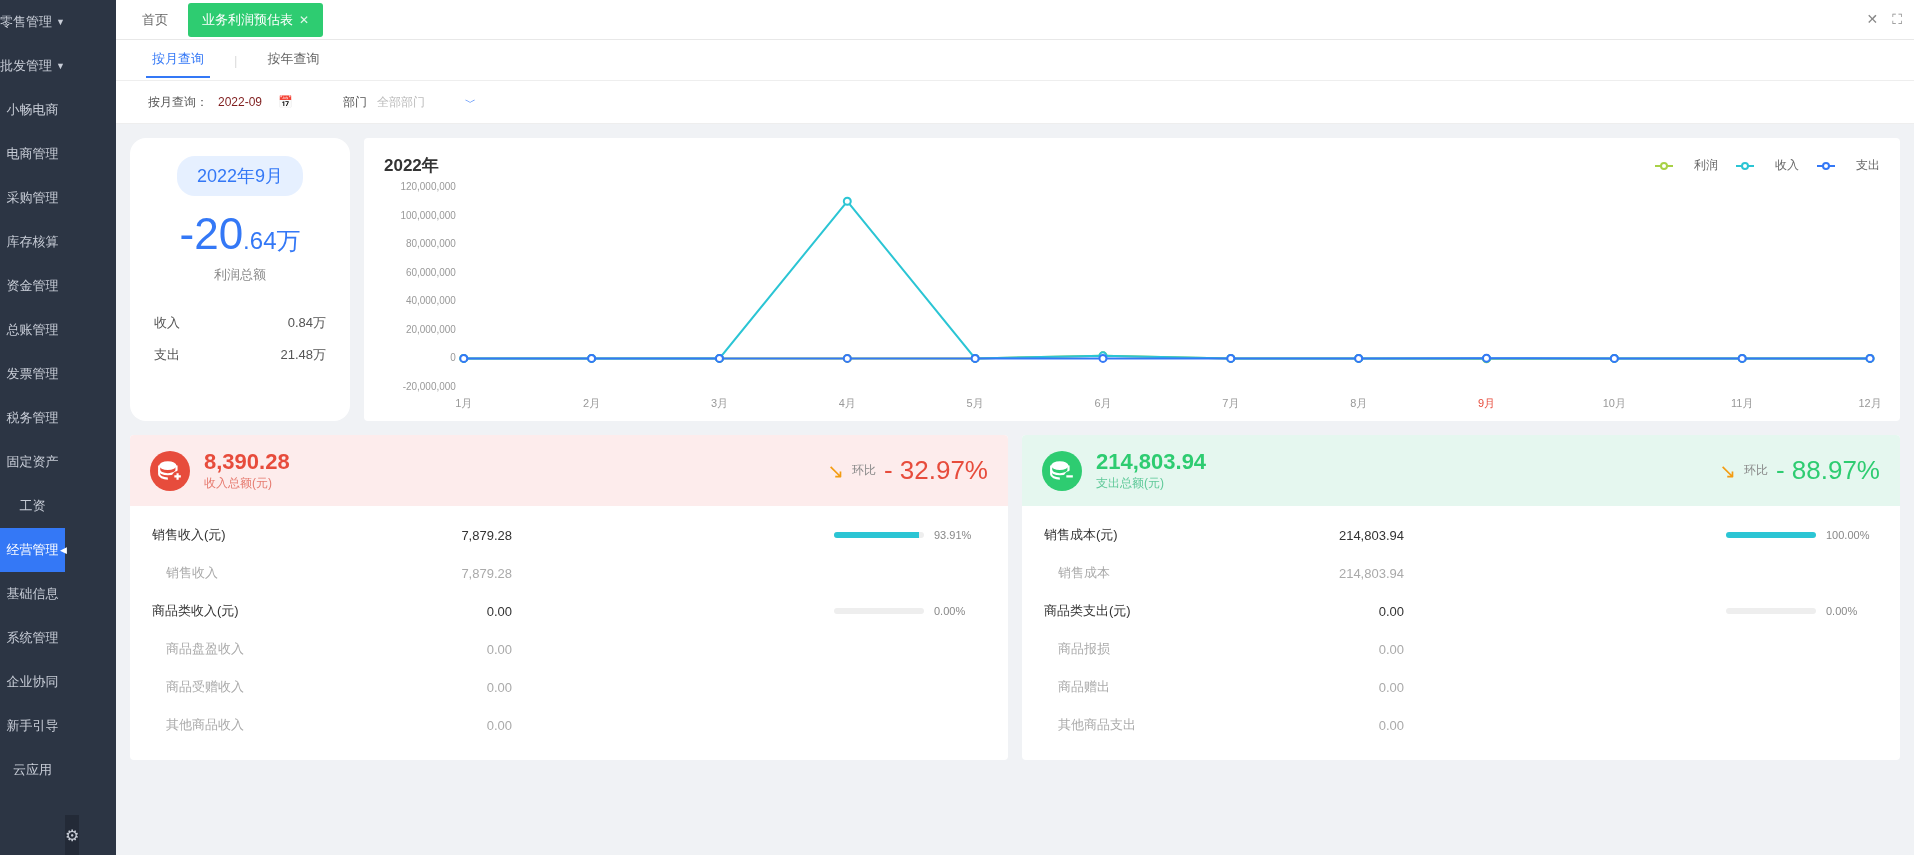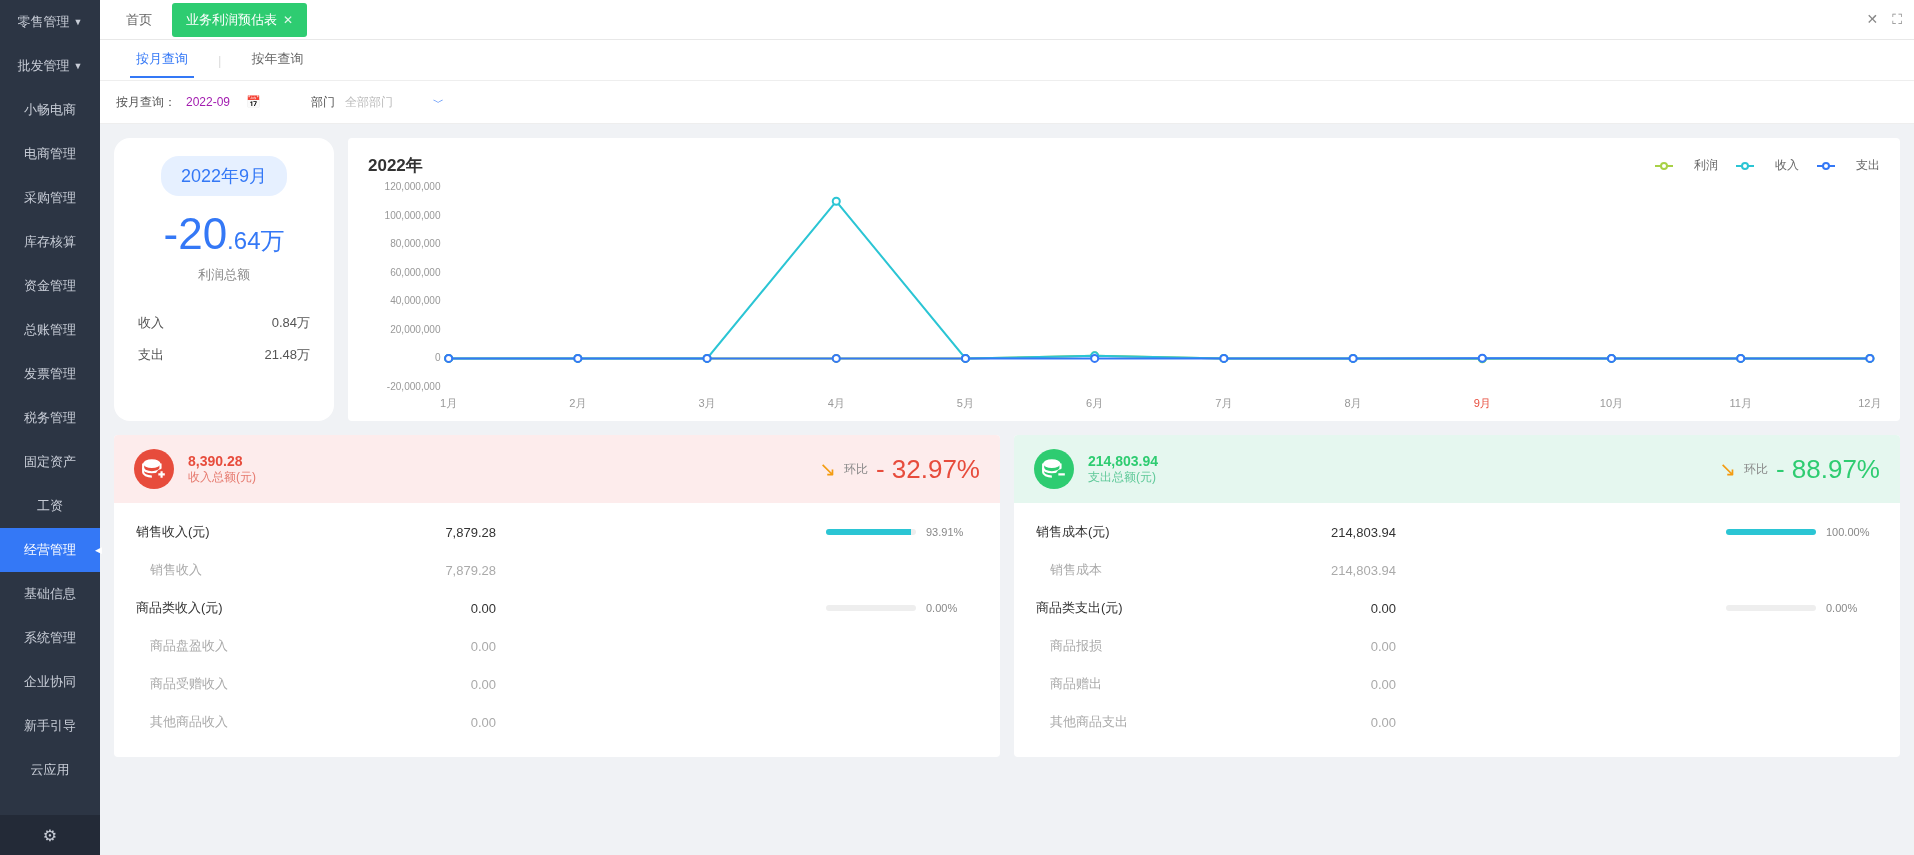--- a/index.html
+++ b/index.html
@@ -1,20 +1,20 @@
 <!DOCTYPE html>
 <html><head>
 <meta charset="utf-8">
 <style>
 * { margin: 0; padding: 0; box-sizing: border-box; }
 body { font-family: "Microsoft YaHei", -apple-system, sans-serif; font-size: 13px; color: #333; background: #f0f2f5; overflow: hidden; }
 .app { display: flex; height: 855px; width: 1914px; }
 
 
-.sidebar { width: 100px; background: #2c3544; color: #c8cdd7; display: flex; flex-direction: column; flex-shrink: 0; }
+.sidebar { width: 116px; background: #2c3544; color: #c8cdd7; display: flex; flex-shrink: 0; }
 .sidebar-item { height: 44px; display: flex; align-items: center; justify-content: center; cursor: pointer; font-size: 13px; position: relative; }
 .sidebar-item.active { background: #3478f6; color: #fff; }
 .sidebar-item.active::after { content: "◀"; position: absolute; right: -2px; color: #fff; font-size: 9px; }
 .sidebar-item .caret { margin-left: 4px; font-size: 9px; }
 .sidebar-footer { margin-top: auto; height: 40px; display: flex; align-items: center; justify-content: center; background: #232a37; }
 .gear { font-size: 16px; }
 
 
 .main { flex: 1; display: flex; flex-direction: column; background: #fff; }
 
@@ -26,23 +26,23 @@
 .tabbar-right { margin-left: auto; display: flex; gap: 14px; color: #888; }
 .tabbar-right span { cursor: pointer; font-size: 14px; }
 
 
 .subtabs { height: 40px; display: flex; align-items: center; padding: 0 30px; gap: 16px; }
 .subtab { padding: 8px 6px; color: #666; cursor: pointer; border-bottom: 2px solid transparent; }
 .subtab.active { color: #3478f6; border-bottom-color: #3478f6; }
 .subtab-sep { color: #ddd; margin: 0 8px; }
 
 
-.filters { height: 44px; display: flex; align-items: center; padding: 0 16px; gap: 10px; border-top: 1px solid #eee; border-bottom: 1px solid #eee; font-size: 12px; color: #555; }
+.filters { height: 44px; display: flex; align-items: center; padding: 0 32px; gap: 10px; border-top: 1px solid #eee; border-bottom: 1px solid #eee; font-size: 12px; color: #555; }
 .filters .label { color: #555; }
-.filters .value { color: #a21caf; }
+.filters .value { color: #7f1d1d; }
 .date-icon { color: #3478f6; margin-left: 6px; cursor: pointer; }
 .dept-select { color: #bbb; cursor: pointer; display: inline-flex; align-items: center; gap: 40px; }
 .dept-select .chev { color: #3478f6; font-size: 11px; }
 
 
 .content { flex: 1; overflow-y: auto; background: #f0f2f5; padding: 14px; }
 
 
 .top-row { display: flex; gap: 14px; margin-bottom: 14px; }
 .summary-card { width: 220px; background: #fff; border-radius: 16px; padding: 18px 18px 22px; text-align: center; }
@@ -69,21 +69,21 @@
 
 .metrics-row { display: flex; gap: 14px; }
 .metric-card { flex: 1; background: #fff; border-radius: 4px; padding: 0; overflow: hidden; }
 .metric-header { display: flex; align-items: center; padding: 14px 20px; }
 .metric-header.red { background: #fdecec; }
 .metric-header.green { background: #e5f7ef; }
 .metric-icon { width: 40px; height: 40px; border-radius: 50%; display: flex; align-items: center; justify-content: center; margin-right: 14px; font-size: 22px; color: #fff; }
 .metric-icon.red { background: #e74c3c; }
 .metric-icon.green { background: #2ecc71; }
 .metric-title-block { display: flex; flex-direction: column; }
-.metric-value { font-size: 14px; font-weight: 600; }
+.metric-value { font-size: 22px; font-weight: 600; }
 .metric-value.red { color: #e74c3c; }
 .metric-value.green { color: #2ecc71; }
 .metric-sublabel { font-size: 12px; }
 .metric-sublabel.red { color: #e67a6f; }
 .metric-sublabel.green { color: #5fc999; }
 .metric-trend { margin-left: auto; display: flex; align-items: center; gap: 8px; }
 .trend-arrow { font-size: 20px; color: #f39c12; }
 .trend-label { font-size: 12px; color: #888; }
 .trend-pct { font-size: 26px; font-weight: 500; }
 .trend-pct.red { color: #e74c3c; }

